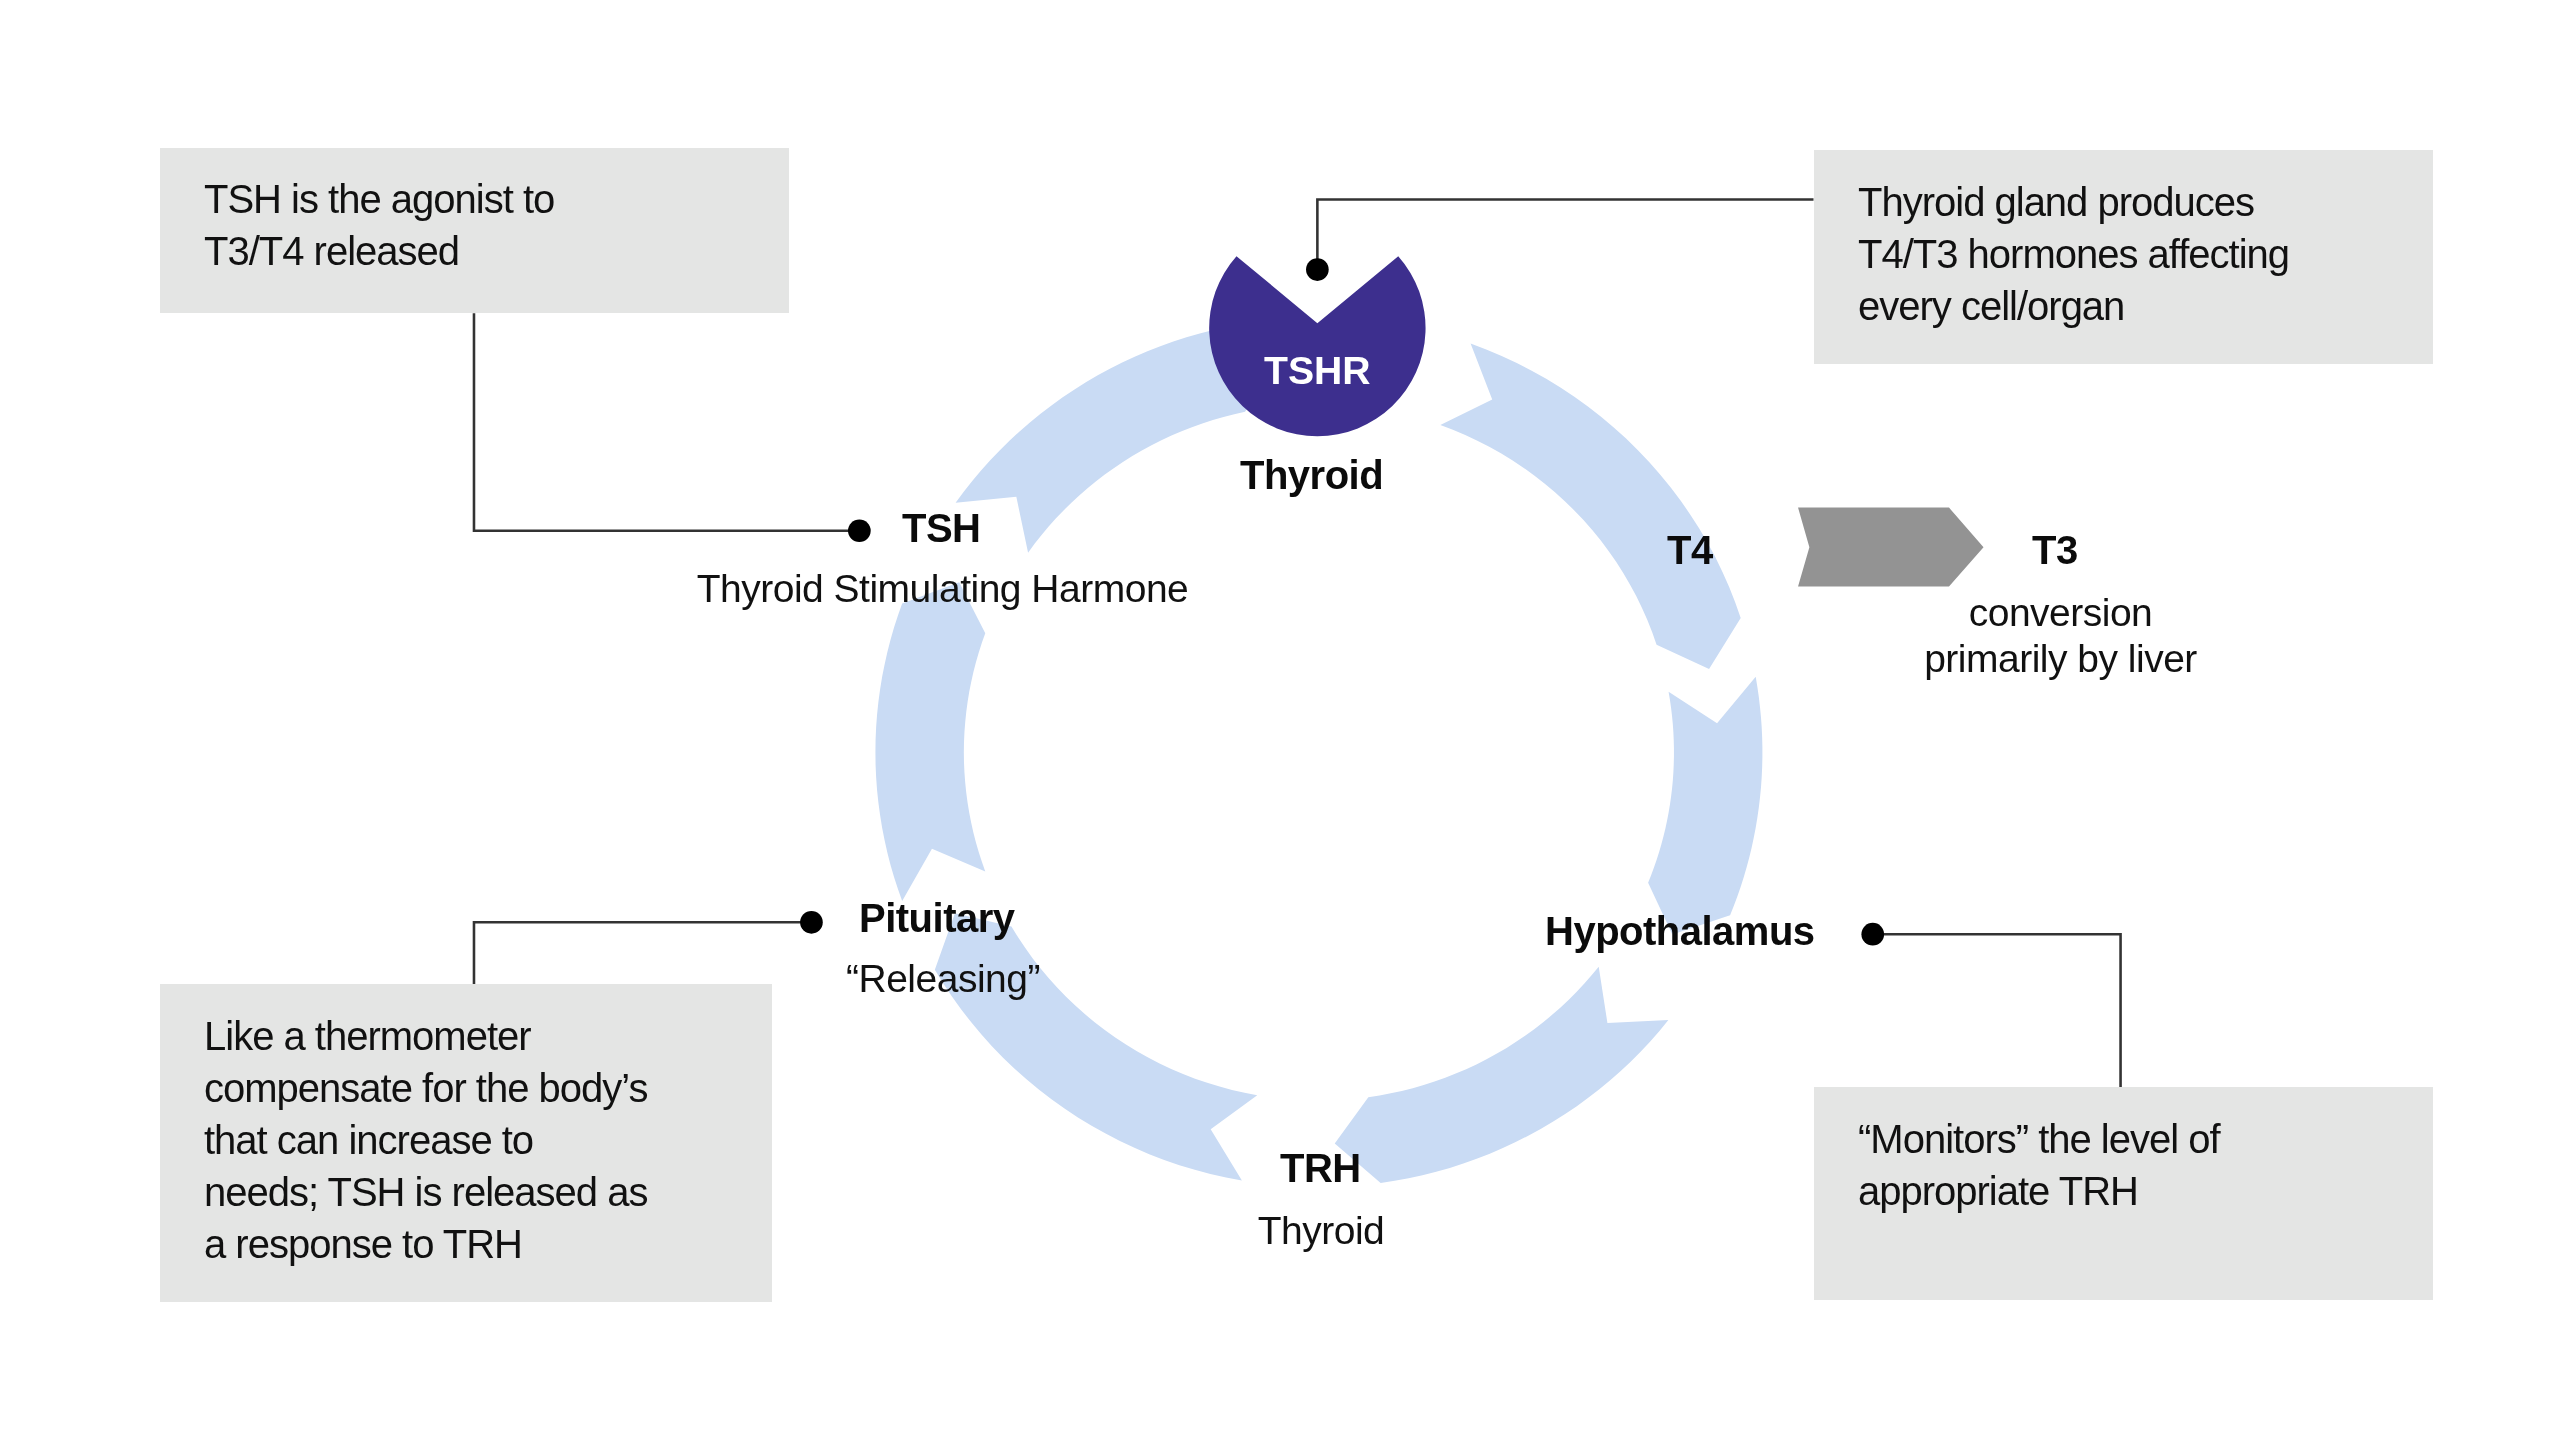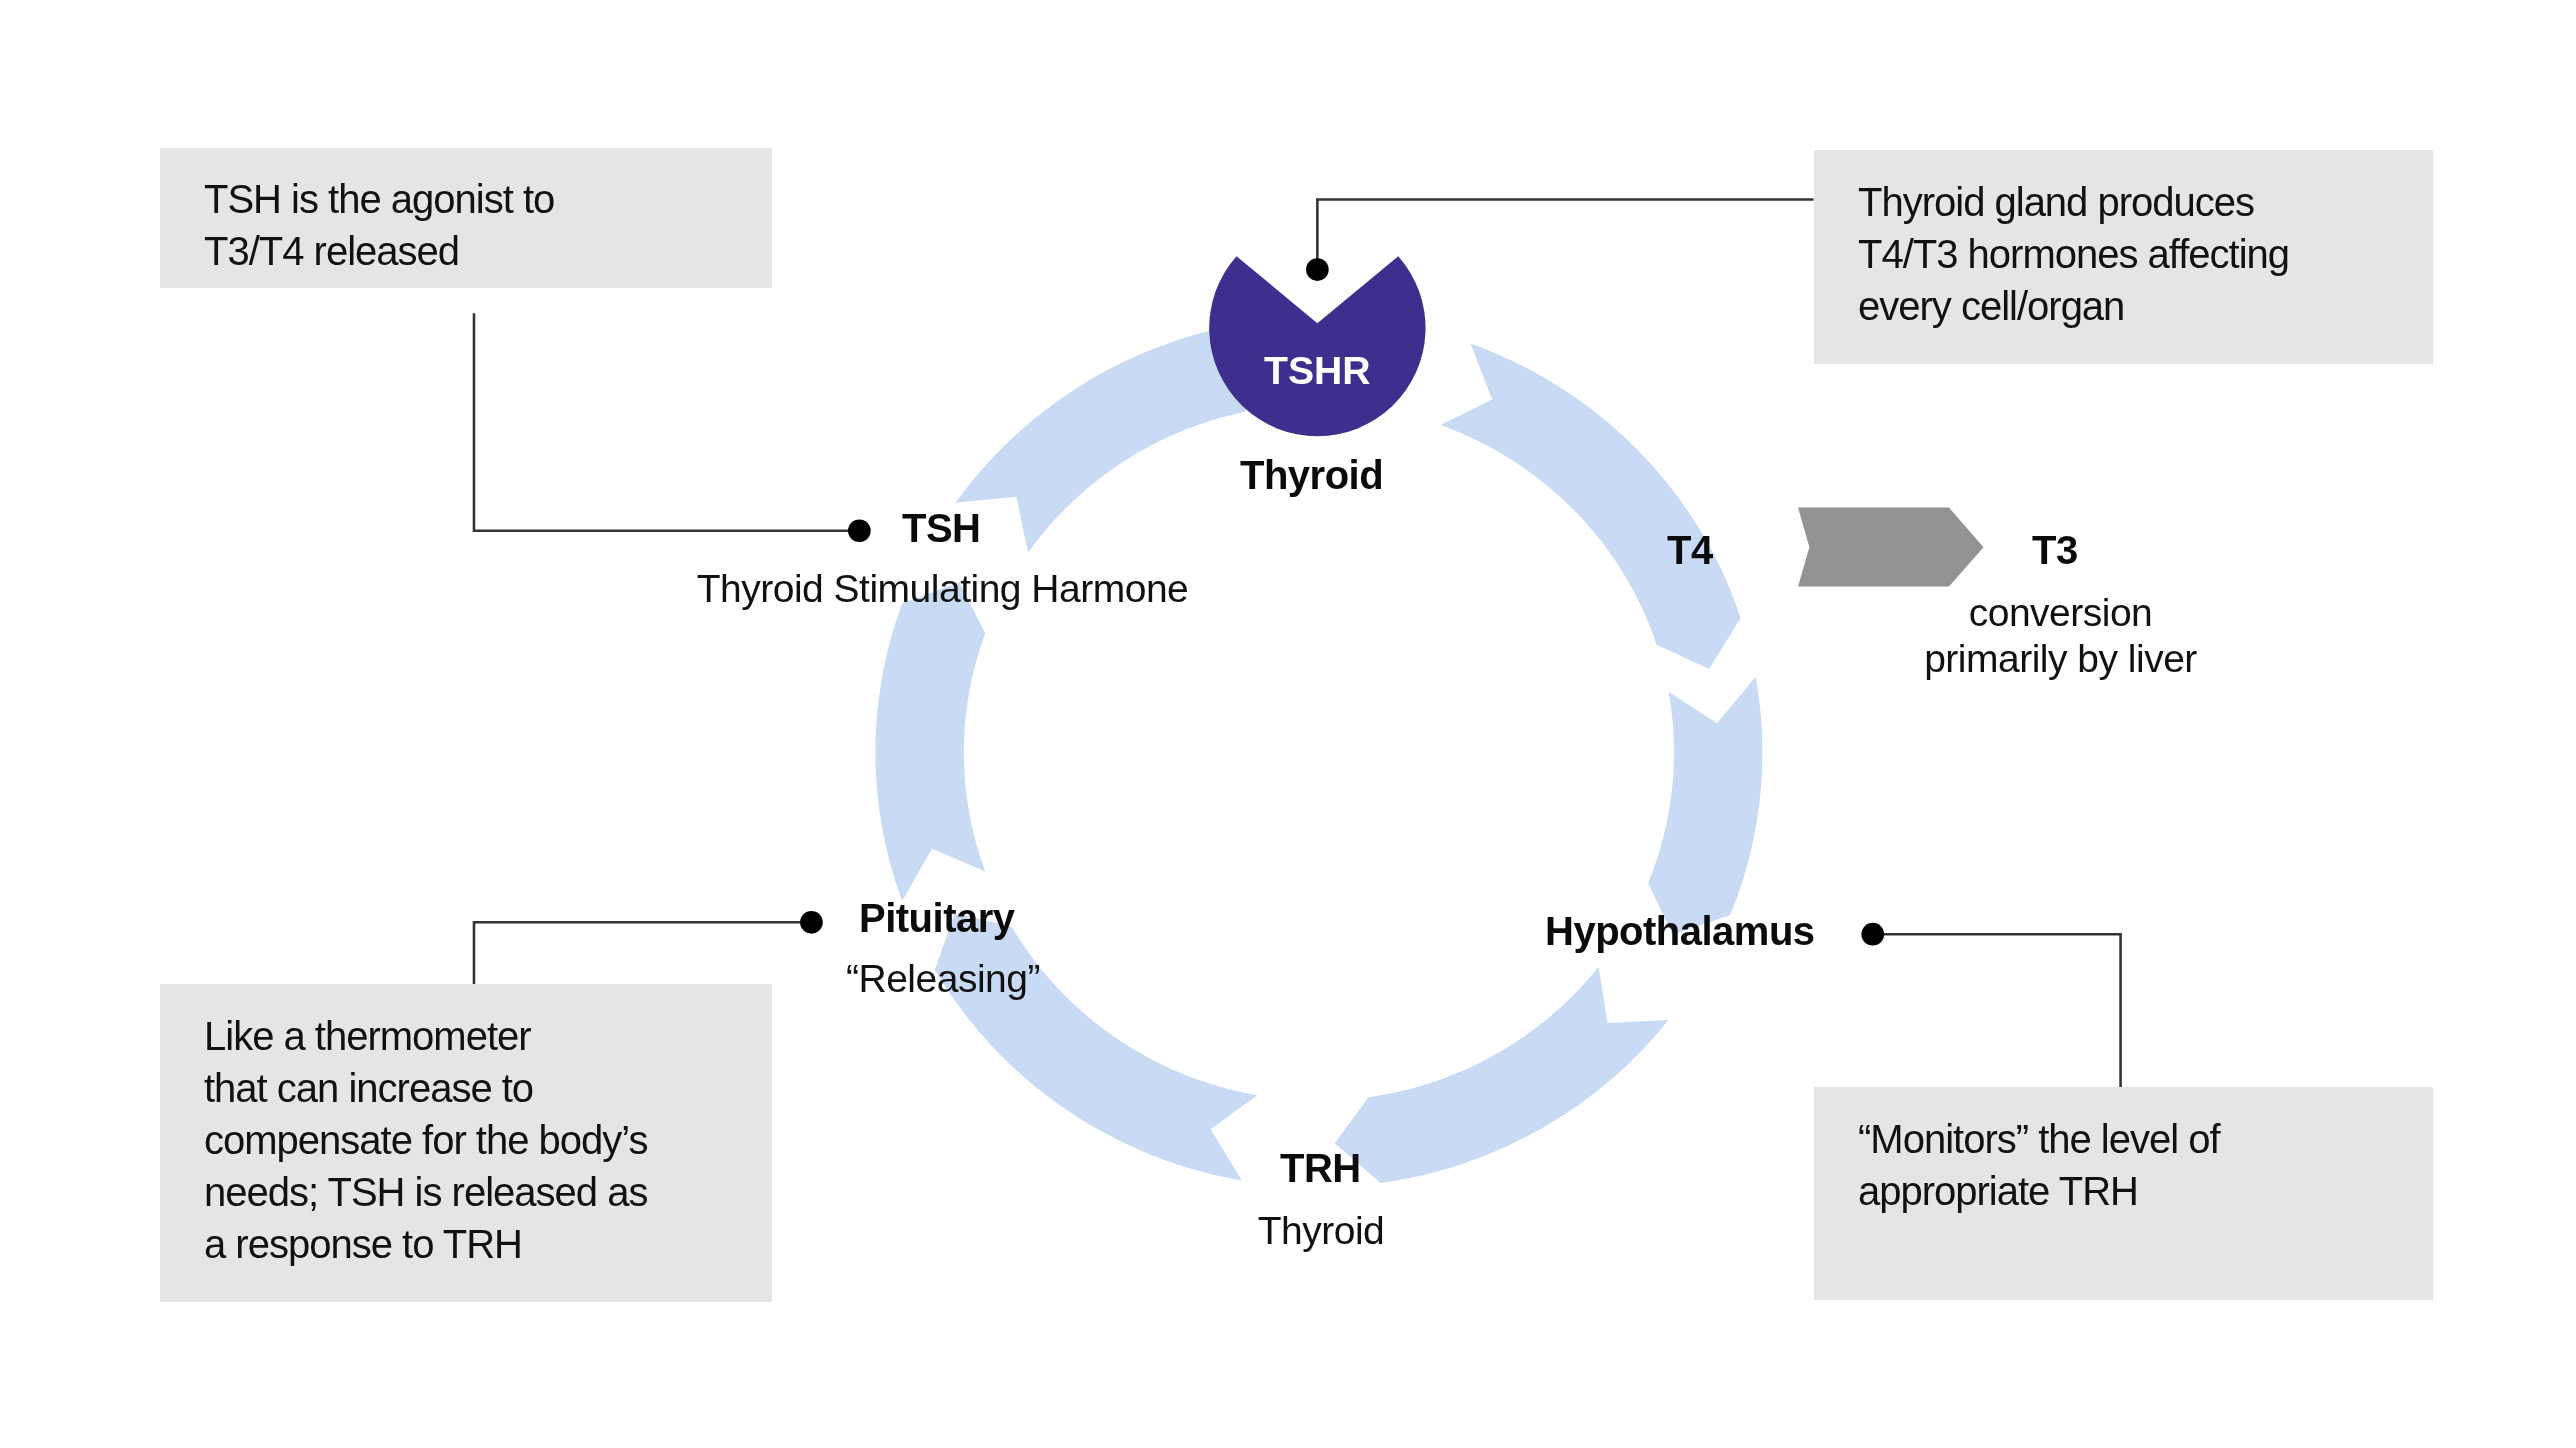--- a/index.html
+++ b/index.html
@@ -48,40 +48,40 @@
 
   <g>
     <path id="tshr-shape" d="M2400,497 L2557,627 L2714,497 A210,210 0 1 1 2400,497 Z" fill="#3d2f8e"></path>
     <text class="tshr-text" x="2557" y="745" text-anchor="middle">TSHR</text>
   </g>
 
   <polygon points="3490,985 3805,985 3807,985 3810,985 3796,985 3798,985 3810,985 3808,985 3808,985 3805,985 3805,985 3805,985 3805,985 3805,985 3805,985 3805,985 3805,985 3805,985 3805,985 3805,985 3805,985 3805,985 3805,985 3805,985 3805,985 3805,985 3805,985 3805,985 3805,985 3805,985 3805,985 3805,985 3805,985" fill="none"></polygon>
   <polygon points="3490,985 3783,985 3807,985 3807,985 3783,985 3850,1062 3783,1138 3490,1138 3512,1062" fill="#939393"></polygon>
 </svg>
 
-<div class="box" style="left:160px; top:148px; width:612px; height:140px;">
+<div class="box" style="left:160px; top:148px; width:612px; height:165px;padding-left:17px;">
   <div class="box-text" style="left:44px; top:25px;">
     <div>TSH is the agonist to</div>
     <div>T3/T4 released</div>
   </div>
 </div>
 
 <div class="box" style="left:1814px; top:150px; width:619px; height:214px;">
   <div class="box-text" style="left:44px; top:26px;">
     <div>Thyroid gland produces</div>
     <div>T4/T3 hormones affecting</div>
     <div>every cell/organ</div>
   </div>
 </div>
 
 <div class="box" style="left:160px; top:984px; width:612px; height:318px;">
   <div class="box-text" style="left:44px; top:26px;">
     <div>Like a thermometer</div>
+    <div>compensate for the body’s</div>
     <div>that can increase to</div>
-    <div>compensate for the body’s</div>
     <div>needs; TSH is released as</div>
     <div>a response to TRH</div>
   </div>
 </div>
 
 <div class="box" style="left:1814px; top:1087px; width:619px; height:213px;">
   <div class="box-text" style="left:44px; top:26px;">
     <div>“Monitors” the level of</div>
     <div>appropriate TRH</div>
   </div>

